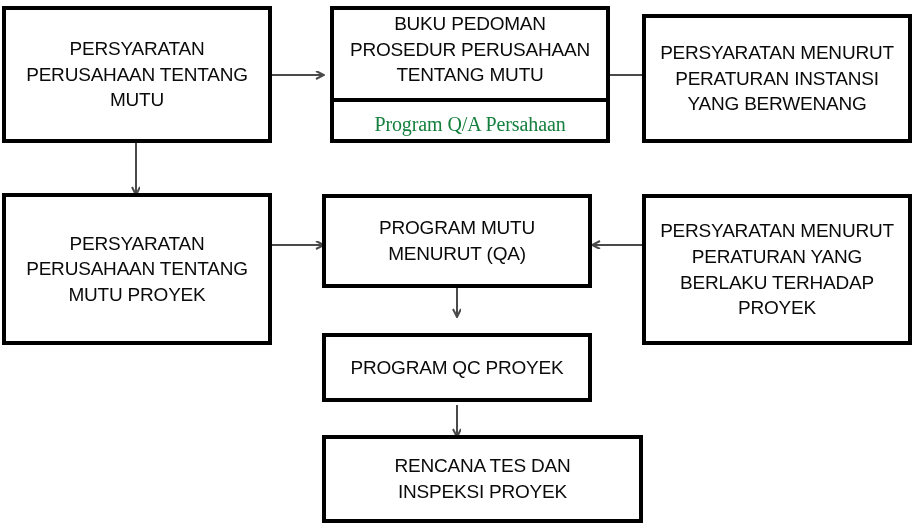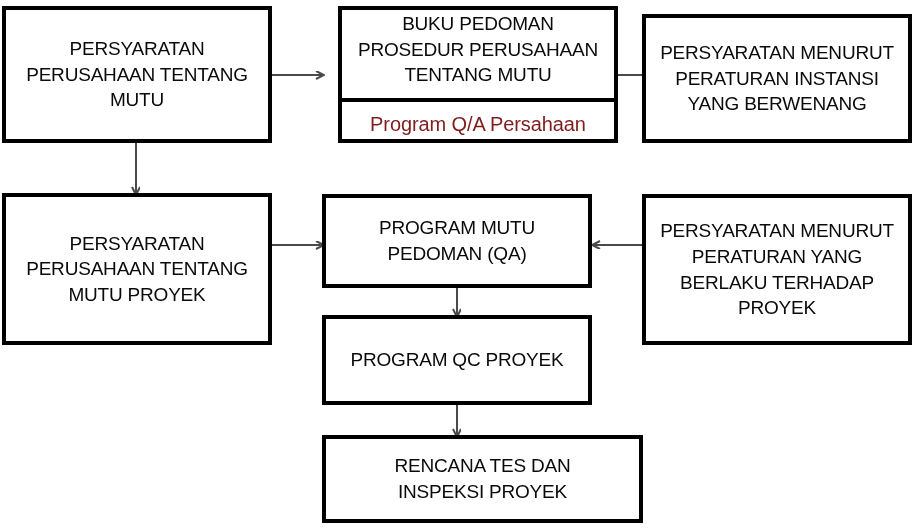--- a/index.html
+++ b/index.html
@@ -52,22 +52,22 @@
   }
   .node-section-bottom {
     flex: 0 0 auto;
     padding: 10px 6px 10px 6px;
     display: flex;
     align-items: center;
     justify-content: center;
   }
   .sub-text {
     text-align: center;
-    color: #7f1d1d;
-    font-family: Liberation Sans, sans-serif;
+    color: #15803d;
+    font-family: Liberation Serif, serif;
     font-size: 20px;
     line-height: 1.2;
     font-weight: 400;
     letter-spacing: -0.1px;
   }
   .connector-layer {
     position: absolute;
     left: 0;
     top: 0;
     width: 918px;
@@ -111,21 +111,21 @@
 
     <line x1="457" y1="405" x2="457" y2="437" marker-end="url(#arrowhead-down)"></line>
   </svg>
 
   <div class="node" style="left:2px; top:6px; width:270px; height:137px;">
     <div class="node-text">PERSYARATAN
 PERUSAHAAN TENTANG
 MUTU</div>
   </div>
 
-  <div class="node" style="left:338px; top:6px; width:280px; height:137px;">
+  <div class="node" style="left:330px; top:6px; width:280px; height:137px;">
     <div class="node-section-top">
       <div class="node-text">BUKU PEDOMAN
 PROSEDUR PERUSAHAAN
 TENTANG MUTU</div>
     </div>
     <div class="node-section-bottom">
       <div class="sub-text">Program Q/A Persahaan</div>
     </div>
   </div>
 
@@ -136,31 +136,31 @@
   </div>
 
   <div class="node" style="left:2px; top:193px; width:270px; height:152px;">
     <div class="node-text">PERSYARATAN
 PERUSAHAAN TENTANG
 MUTU PROYEK</div>
   </div>
 
   <div class="node" style="left:322px; top:194px; width:270px; height:94px;">
     <div class="node-text">PROGRAM MUTU
-PEDOMAN (QA)</div>
+MENURUT (QA)</div>
   </div>
 
   <div class="node" style="left:642px; top:194px; width:270px; height:151px;">
     <div class="node-text">PERSYARATAN MENURUT
 PERATURAN YANG
 BERLAKU TERHADAP
 PROYEK</div>
   </div>
 
-  <div class="node" style="left:322px; top:315px; width:270px; height:90px;">
+  <div class="node" style="left:322px; top:333px; width:270px; height:69px;">
     <div class="node-text">PROGRAM QC PROYEK</div>
   </div>
 
   <div class="node" style="left:322px; top:435px; width:321px; height:88px;">
     <div class="node-text">RENCANA TES DAN
 INSPEKSI PROYEK</div>
   </div>
 
 </div>
 

